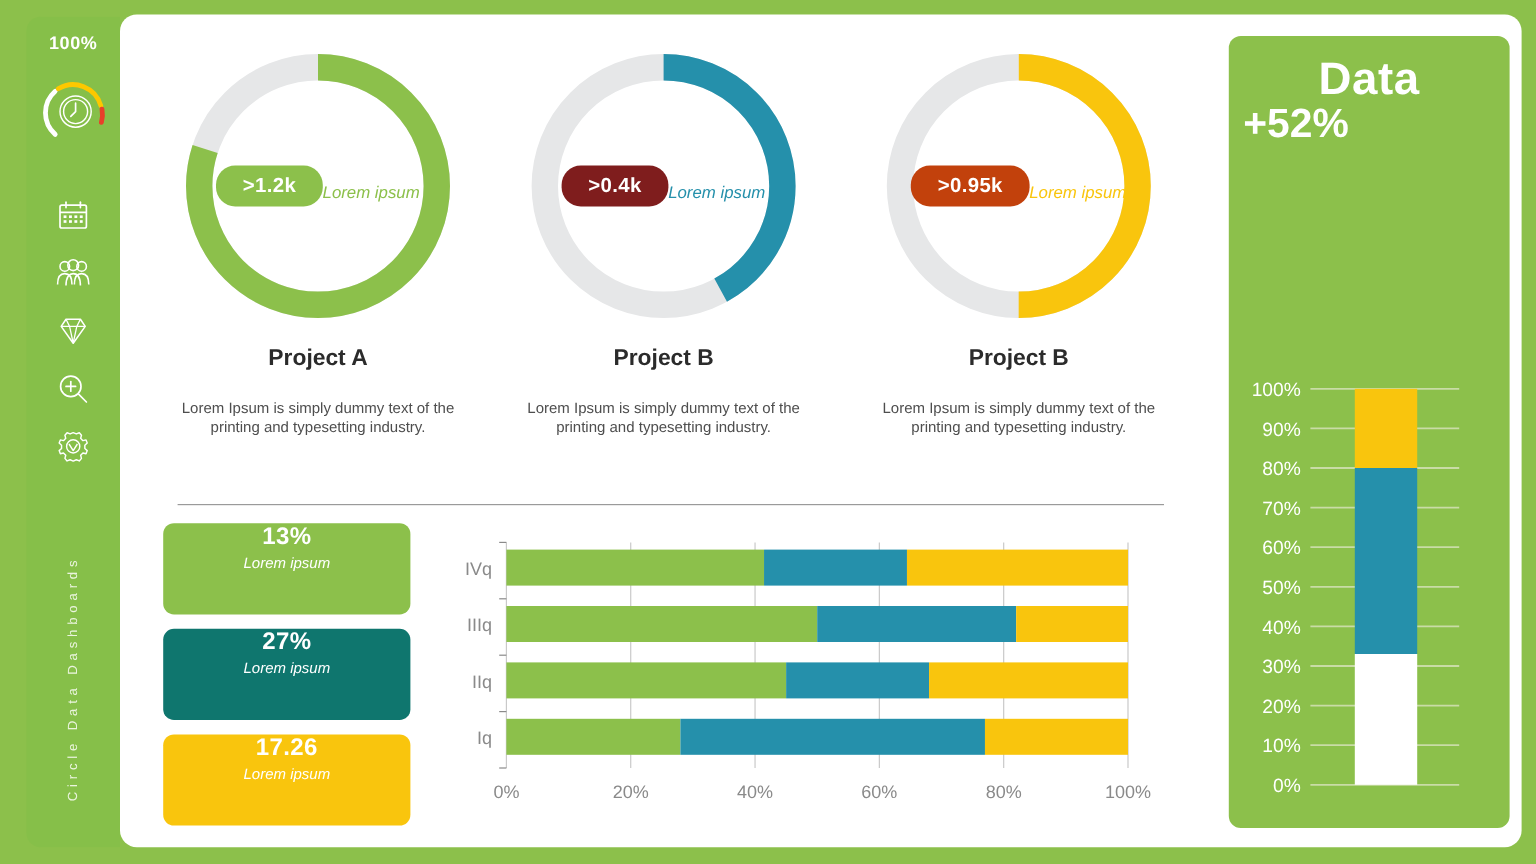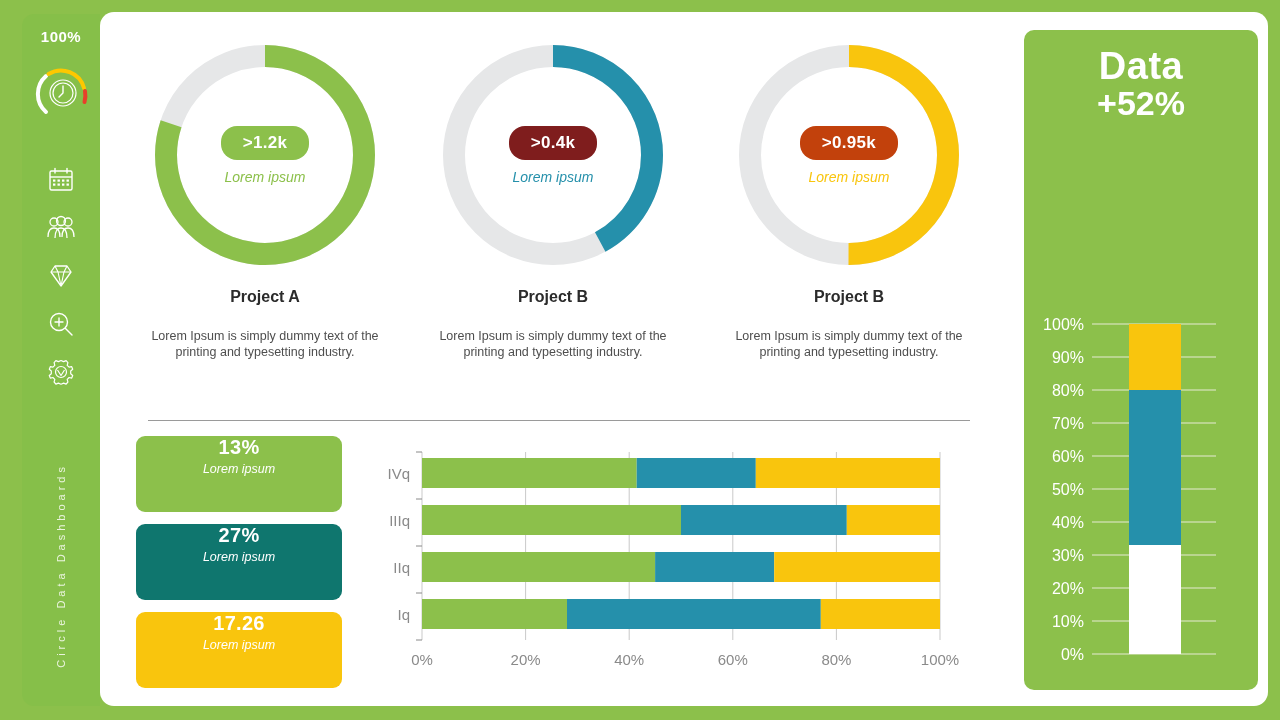--- a/index.html
+++ b/index.html
@@ -48,28 +48,28 @@
     z-index: 1; overflow: hidden;
   }
 
   
   .donuts { position: absolute; left: 100px; top: 40px; width: 880px; height: 360px; z-index: 2; }
   .donut-col { position: absolute; top: 0; width: 290px; text-align: center; }
   .donut-wrap { position: relative; width: 230px; height: 230px; margin: 0 auto; }
   .donut-wrap svg { display: block; }
   .donut-center {
     position: absolute; left: 0; top: 0; width: 230px; height: 230px;
-    display: flex; flex-direction: column; align-items: center; justify-content: center;
+    display: flex; flex-direction: row; align-items: center; justify-content: center;
   }
   .pill {
     color: #fff; font-size: 17px; font-weight: bold; letter-spacing: .3px;
     padding: 7px 22px; border-radius: 16px; min-width: 88px;
   }
   .pill-sub { margin-top: 9px; font-size: 14px; font-style: italic; }
-  .proj-title { margin-top: 18px; font-size: 16px; font-weight: bold; color: #2b2b2b; }
+  .proj-title { margin-top: 18px; font-size: 19px; font-weight: bold; color: #2b2b2b; }
   .proj-desc { margin-top: 22px; font-size: 12.5px; line-height: 1.3; color: #4e4e4e; padding: 0 28px; }
 
   .divider {
     position: absolute; left: 148px; top: 420px; width: 822px; height: 1px;
     background: #9a9a9a; z-index: 2;
   }
 
   
   .kpis { position: absolute; left: 136px; top: 436px; width: 206px; z-index: 2; }
   .kpi {
@@ -83,21 +83,21 @@
   
   .barchart { position: absolute; left: 370px; top: 440px; width: 600px; height: 240px; z-index: 2; }
 
   
   .rpanel {
     position: absolute; left: 1024px; top: 30px; width: 234px; height: 660px;
     background: #8cc04b; border-radius: 10px; z-index: 4; color: #fff;
     padding: 16px 12px 10px 12px;
   }
   .rp-title { text-align: center; font-size: 38px; font-weight: bold; line-height: 1.08; letter-spacing: .5px; }
-  .rp-sub { text-align: center; font-size: 34px; font-weight: bold; line-height: 1.1; margin-top: -2px; }
+  .rp-sub { font-size: 34px; font-weight: bold; line-height: 1.1; margin-top: -2px; }
   .rp-desc { text-align: center; font-size: 11.5px; line-height: 1.45; margin-top: 14px; color: #f2f8ea; padding: 0 6px; }
   .vchart { position: absolute; left: 12px; top: 280px; width: 210px; height: 370px; }
 </style>
 </head>
 <body>
 
 <div class="stage">
 
   <div class="panel"></div>
 

